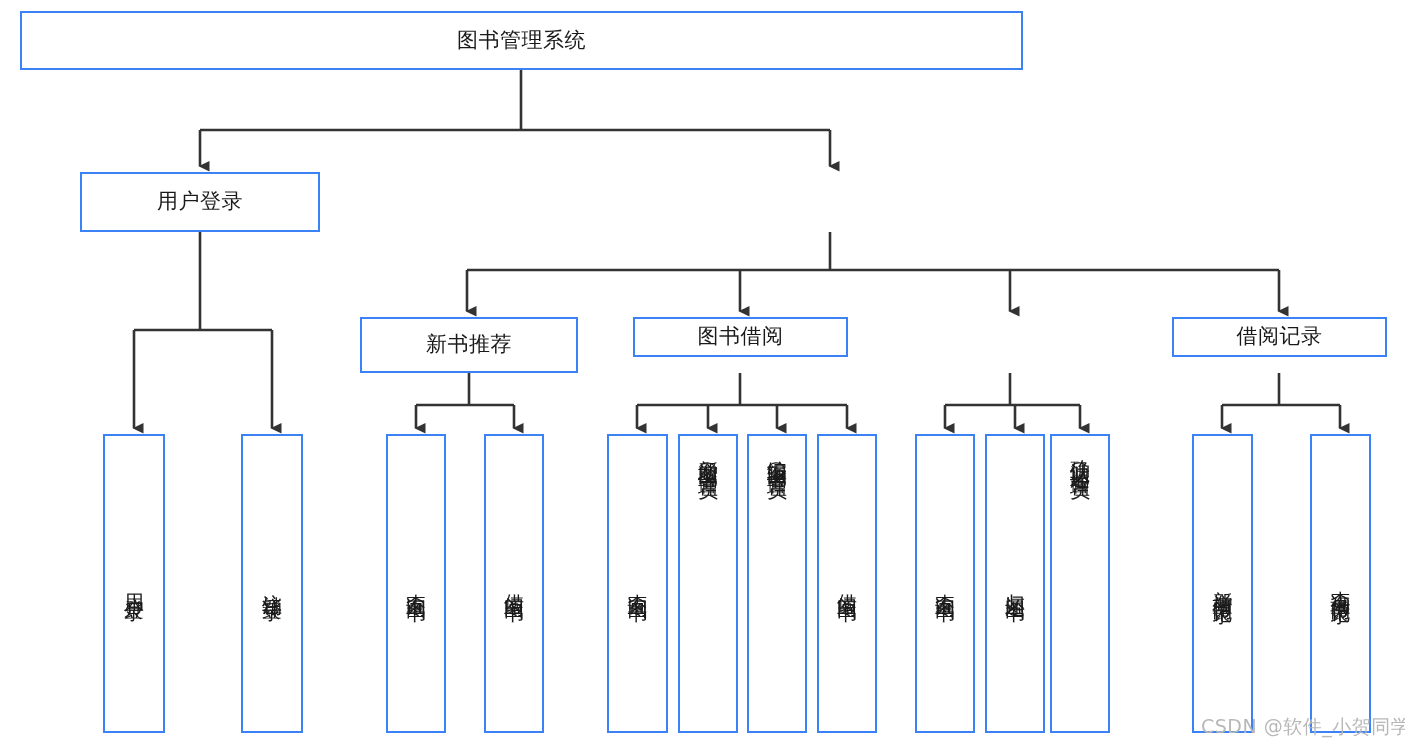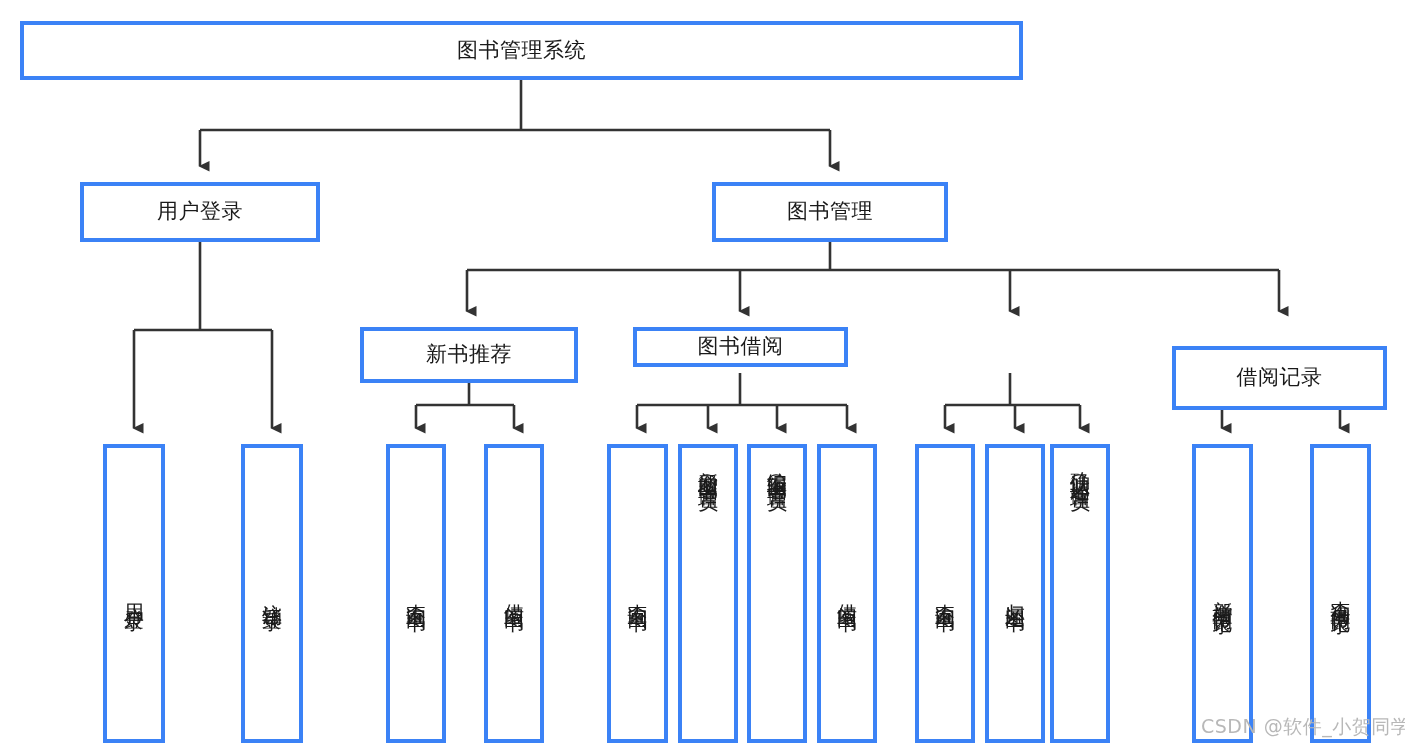--- a/index.html
+++ b/index.html
@@ -21,27 +21,26 @@
     position: absolute;
     left: 0;
     top: 0;
     width: 1405px;
     height: 747px;
     pointer-events: none;
   }
   .node {
     position: absolute;
     box-sizing: border-box;
-    border: 4px solid #3b82f6;
+    border: 2px solid #3b82f6;
     background: #ffffff;
     display: flex;
     align-items: center;
     justify-content: center;
     color: #1a1a1a;
-    margin-top: 10px;
   }
   .node.h {
     font-size: 21px;
     line-height: 1.1;
     letter-spacing: 0.5px;
   }
   .node.v {
     font-size: 20px;
     letter-spacing: 2px;
   }
@@ -115,31 +114,28 @@
     </g>
   </svg>
 
   <div class="node h" style="left:20px; top:11px; width:1003px; height:59px;">
     <span>图书管理系统</span>
   </div>
 
   <div class="node h" style="left:80px; top:172px; width:240px; height:60px;">
     <span>用户登录</span>
   </div>
-  <div class="node h" style="left:712px; top:172px; width:236px; height:60px;">
-    <span>图书管理</span>
-  </div>
 
   <div class="node h" style="left:360px; top:317px; width:218px; height:56px;">
     <span>新书推荐</span>
   </div>
   <div class="node h" style="left:633px; top:317px; width:215px; height:40px;">
     <span>图书借阅</span>
   </div>
-  <div class="node h" style="left:1172px; top:336px; width:215px; height:64px;">
+  <div class="node h" style="left:1172px; top:317px; width:215px; height:40px;">
     <span>借阅记录</span>
   </div>
 
   <div class="node v" style="left:103px; top:434px; width:62px; height:299px;">
     <span class="vtext">用户登录</span>
   </div>
   <div class="node v" style="left:241px; top:434px; width:62px; height:299px;">
     <span class="vtext">注销登录</span>
   </div>
 

